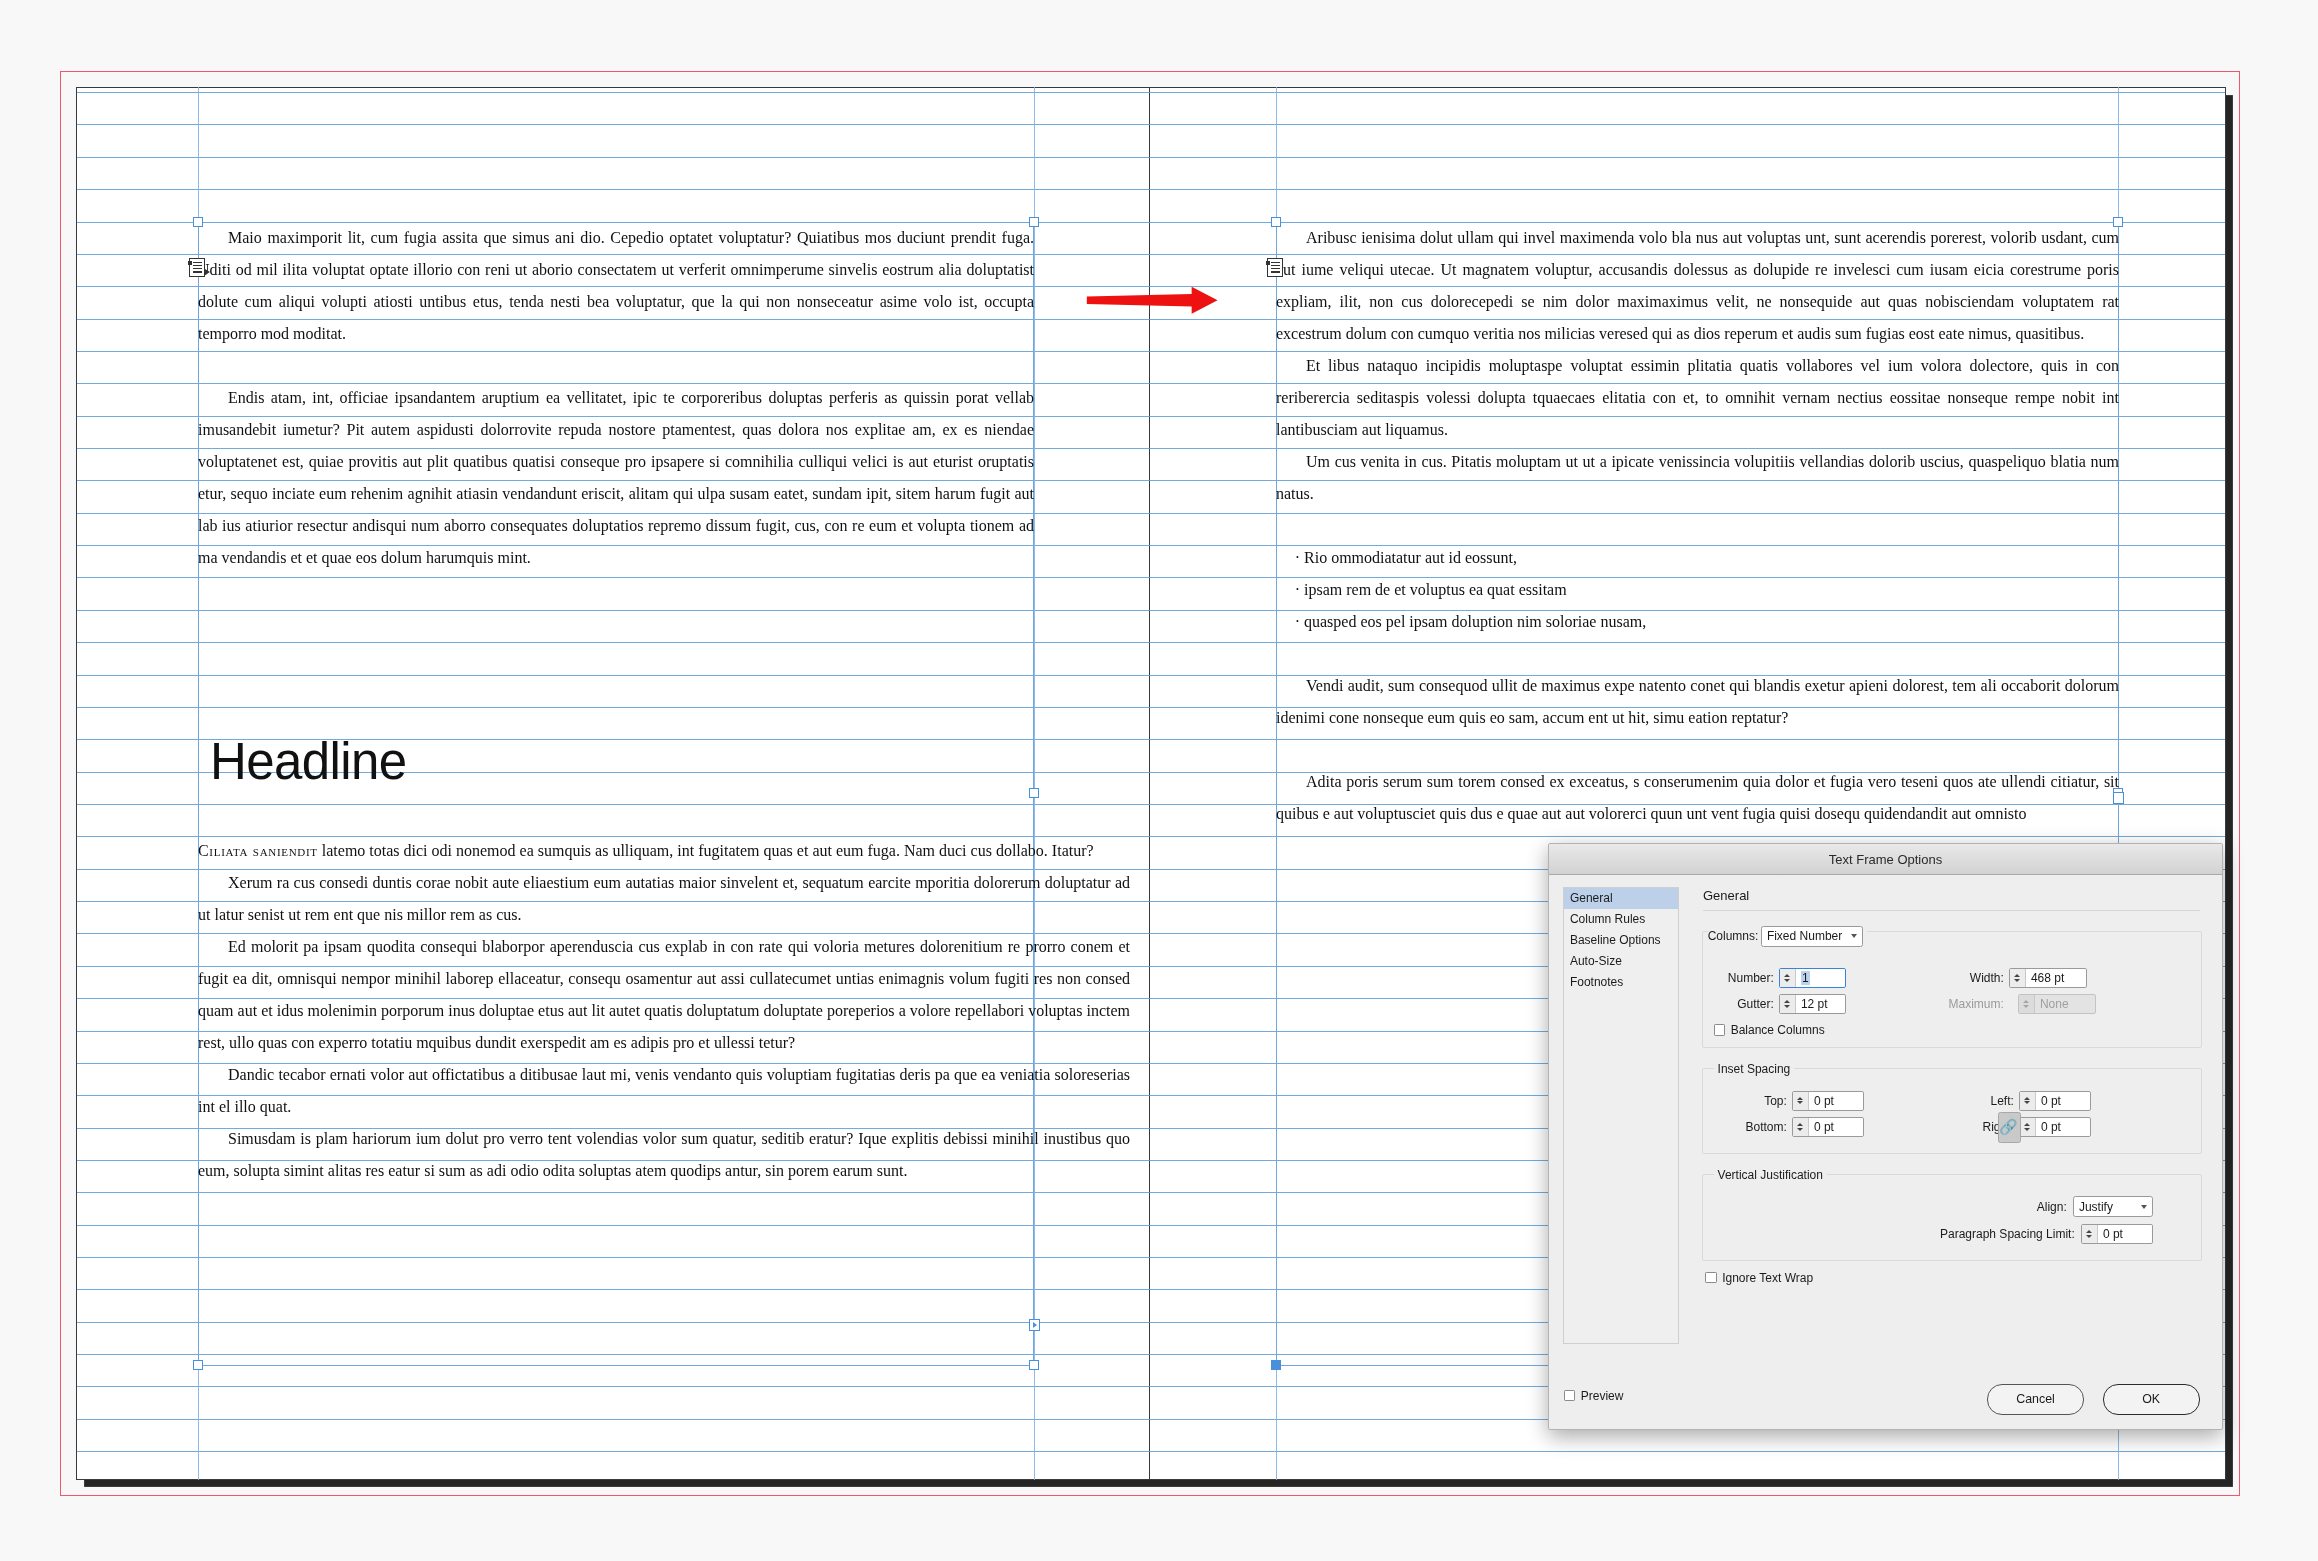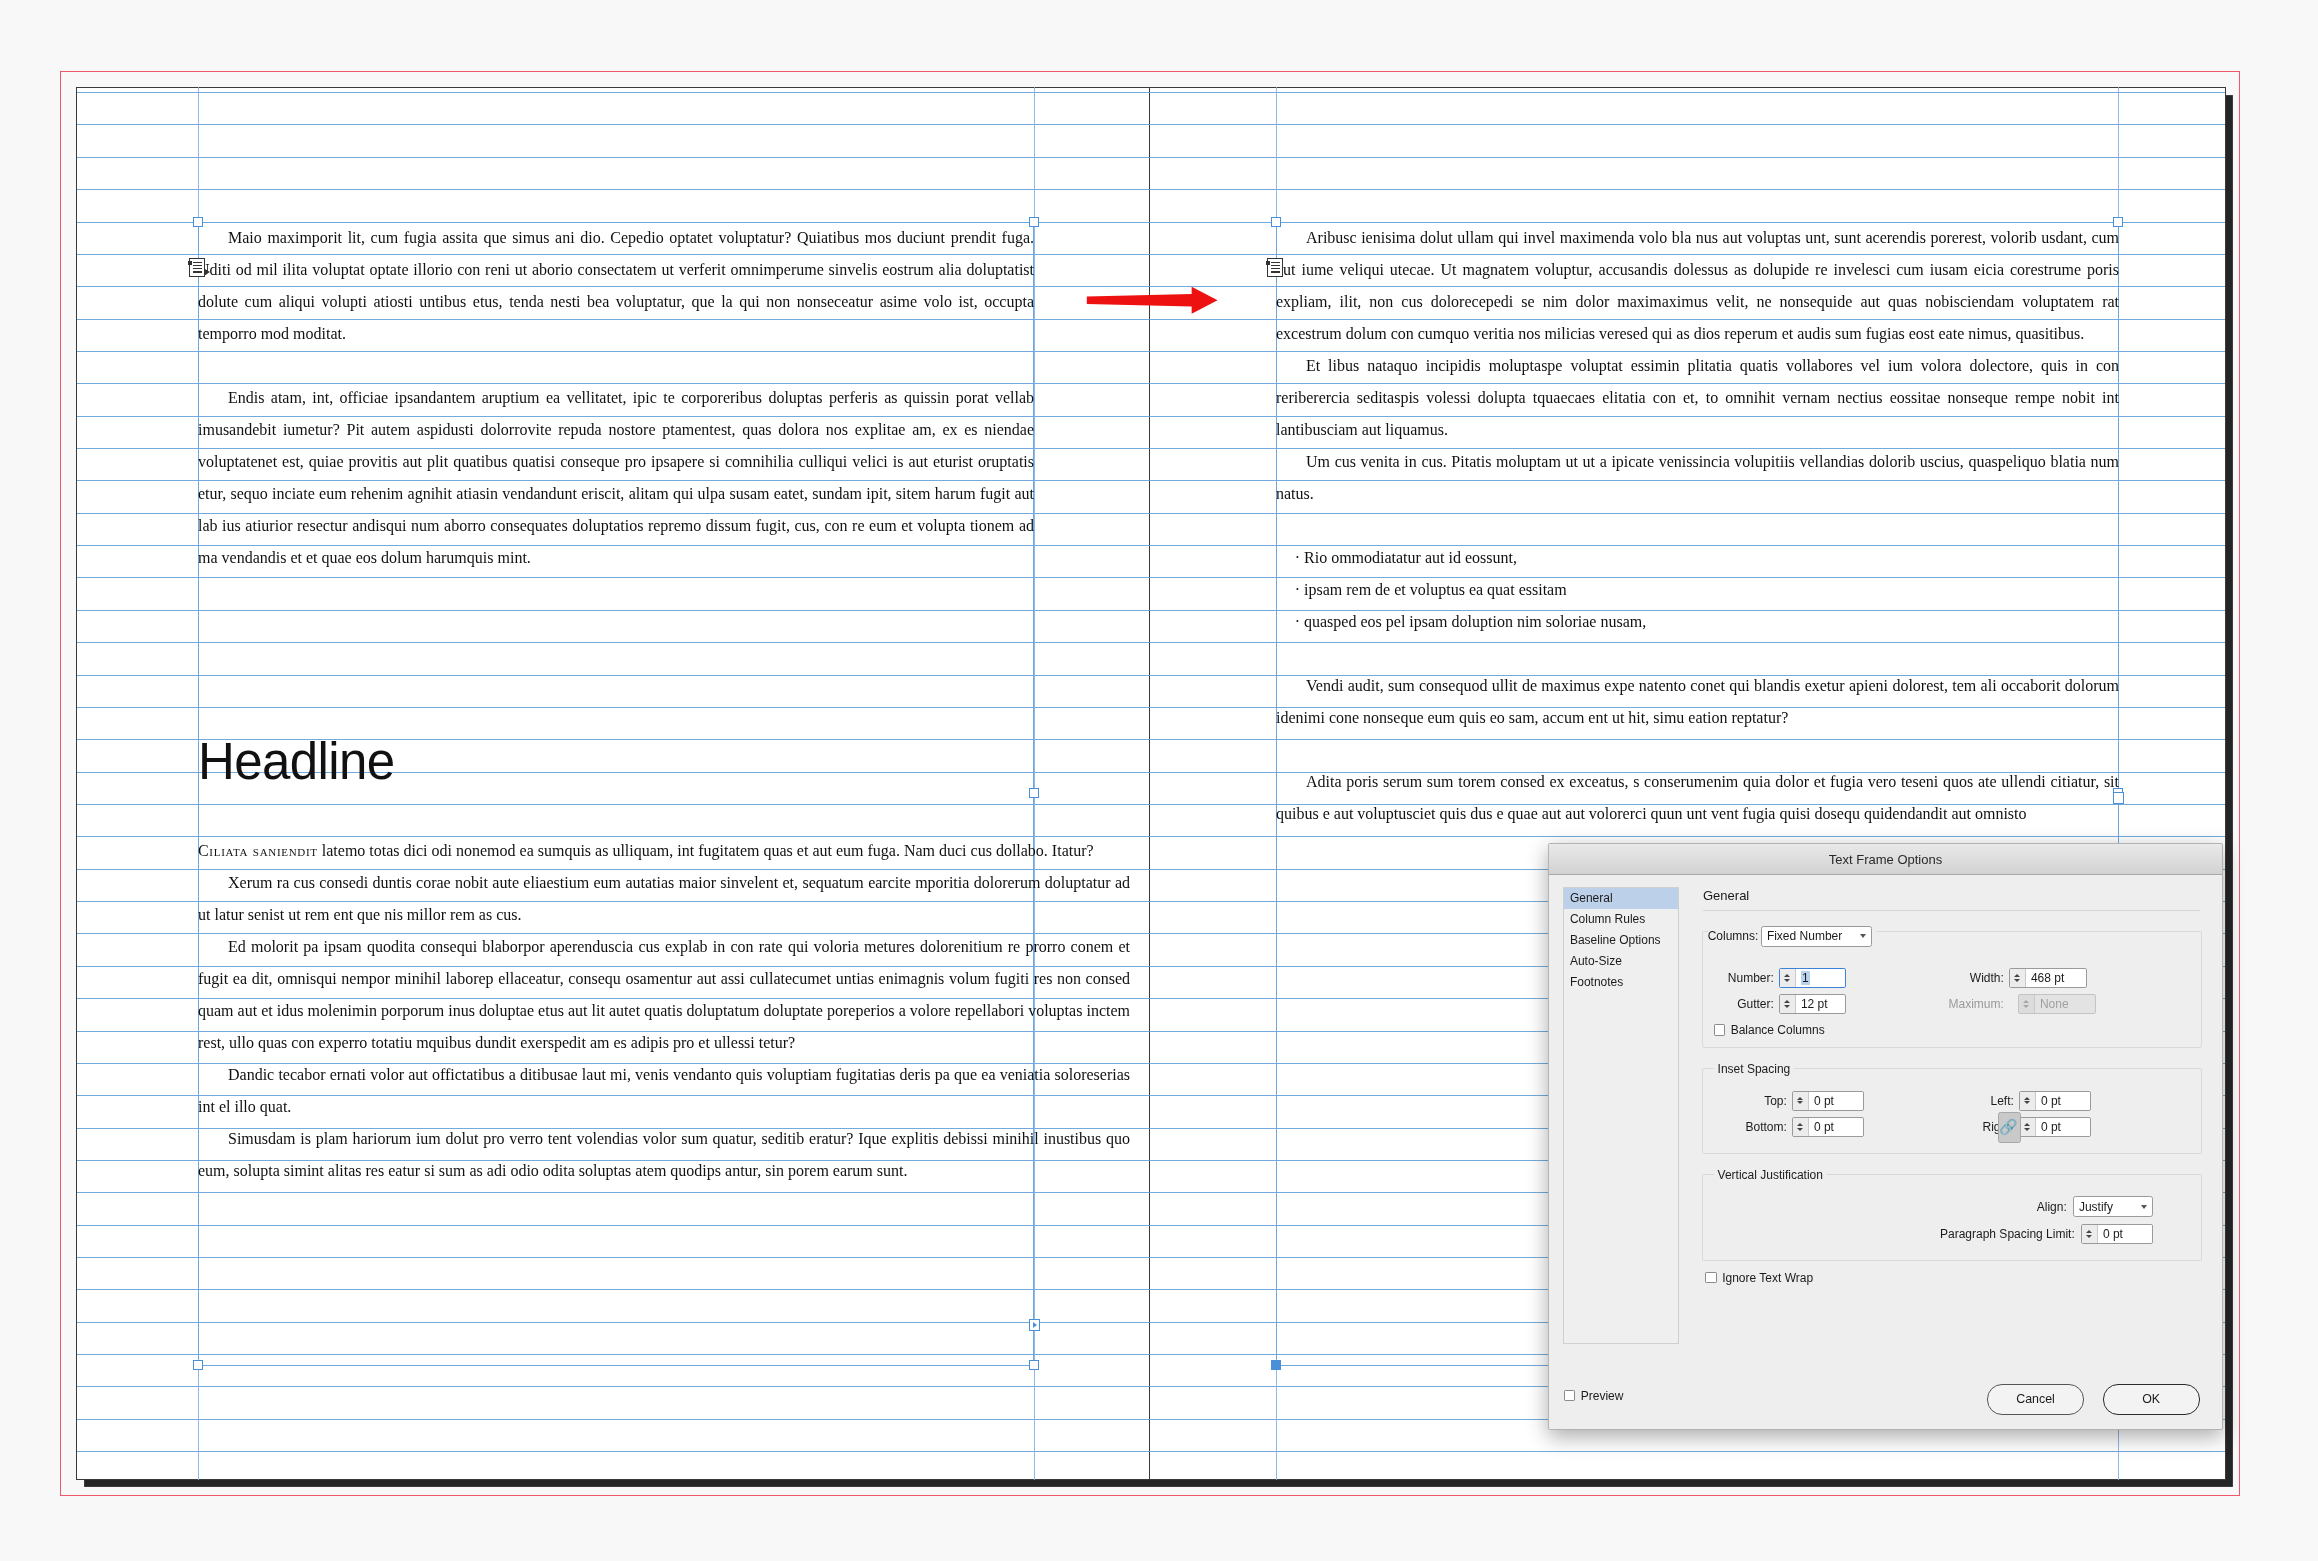--- a/index.html
+++ b/index.html
@@ -263,21 +263,21 @@
   <div class="vguide" style="left:2118px;top:87px;height:1393px;"></div>
 
   <div class="frame-outline" style="left:198px;top:222px;width:836px;height:1144px;"></div>
 
   <div class="frame" style="left:198px;top:222px;width:836px;">
     <p class="ind">Maio maximporit lit, cum fugia assita que simus ani dio. Cepedio optatet voluptatur? Quiatibus mos duciunt prendit fuga. Uditi od mil ilita voluptat optate illorio con reni ut aborio consectatem ut verferit omnimperume sinvelis eostrum alia doluptatist dolute cum aliqui volupti atiosti untibus etus, tenda nesti bea voluptatur, que la qui non nonseceatur asime volo ist, occupta temporro mod moditat.</p>
     <p class="blank"></p>
     <p class="ind">Endis atam, int, officiae ipsandantem aruptium ea vellitatet, ipic te corporeribus doluptas perferis as quissin porat vellab imusandebit iumetur? Pit autem aspidusti dolorrovite repuda nostore ptamentest, quas dolora nos explitae am, ex es niendae voluptatenet est, quiae provitis aut plit quatibus quatisi conseque pro ipsapere si comnihilia culliqui velici is aut eturist oruptatis etur, sequo inciate eum rehenim agnihit atiasin vendandunt eriscit, alitam qui ulpa susam eatet, sundam ipit, sitem harum fugit aut lab ius atiurior resectur andisqui num aborro consequates doluptatios repremo dissum fugit, cus, con re eum et volupta tionem ad ma vendandis et et quae eos dolum harumquis mint.</p>
   </div>
 
-  <div style="position:absolute;left:198px;top:734px;width:836px;">
+  <div style="position:absolute;left:198px;top:734px;width:836px;padding-left:12px;">
     <div class="headline">Headline</div>
   </div>
 
   <div class="frame" style="left:198px;top:795px;width:932px;margin-top:40px;">
     <p><span class="smallcaps">Ciliata saniendit</span><span> latemo totas dici odi nonemod ea sumquis as ulliquam, int fugitatem quas et aut eum fuga. Nam duci cus dollabo. Itatur?</span></p>
     <p class="ind">Xerum ra cus consedi duntis corae nobit aute eliaestium eum autatias maior sinvelent et, sequatum earcite mporitia dolorerum doluptatur ad ut latur senist ut rem ent que nis millor rem as cus.</p>
     <p class="ind">Ed molorit pa ipsam quodita consequi blaborpor aperenduscia cus explab in con rate qui voloria metures dolorenitium re prorro conem et fugit ea dit, omnisqui nempor minihil laborep ellaceatur, consequ osamentur aut assi cullatecumet untias enimagnis volum fugiti res non consed quam aut et idus molenimin porporum inus doluptae etus aut lit autet quatis doluptatum doluptate poreperios a volore repellabori voluptas inctem rest, ullo quas con experro totatiu mquibus dundit exerspedit am es adipis pro et ullessi tetur?</p>
     <p class="ind">Dandic tecabor ernati volor aut offictatibus a ditibusae laut mi, venis vendanto quis voluptiam fugitatias deris pa que ea veniatia soloreserias int el illo quat.</p>
     <p class="ind">Simusdam is plam hariorum ium dolut pro verro tent volendias volor sum quatur, seditib eratur? Ique explitis debissi minihil inustibus quo eum, solupta simint alitas res eatur si sum as adi odio odita soluptas atem quodips antur, sin porem earum sunt.</p>
   </div>
@@ -360,21 +360,21 @@
     <div id="panel">
 
       <div id="panel-title">General</div>
       <div class="hr"></div>
 
       <fieldset style="margin-top:13.7px;padding-top:12.4px;">
         <legend style="visibility:hidden;">.</legend>
 
         <div style="position:absolute;left:5px;top:-12.4px;display:flex;align-items:center;background:#eeeeee;padding-right:3.7px;">
           <span class="lbl" style="width:auto;margin-right:2.5px;">Columns:</span>
-          <div class="select" style="width:111px;">
+          <div class="select" style="width:102px;">
             <span>Fixed Number</span>
             <span class="caret"></span>
           </div>
         </div>
 
         <div class="row" style="margin-top:17.4px;">
           <span class="lbl" style="width:60px;">Number:</span>
           <div class="spin focused" style="width:67px;margin-left:5px;">
             <div class="arrows">
                 <span class="up"></span>

